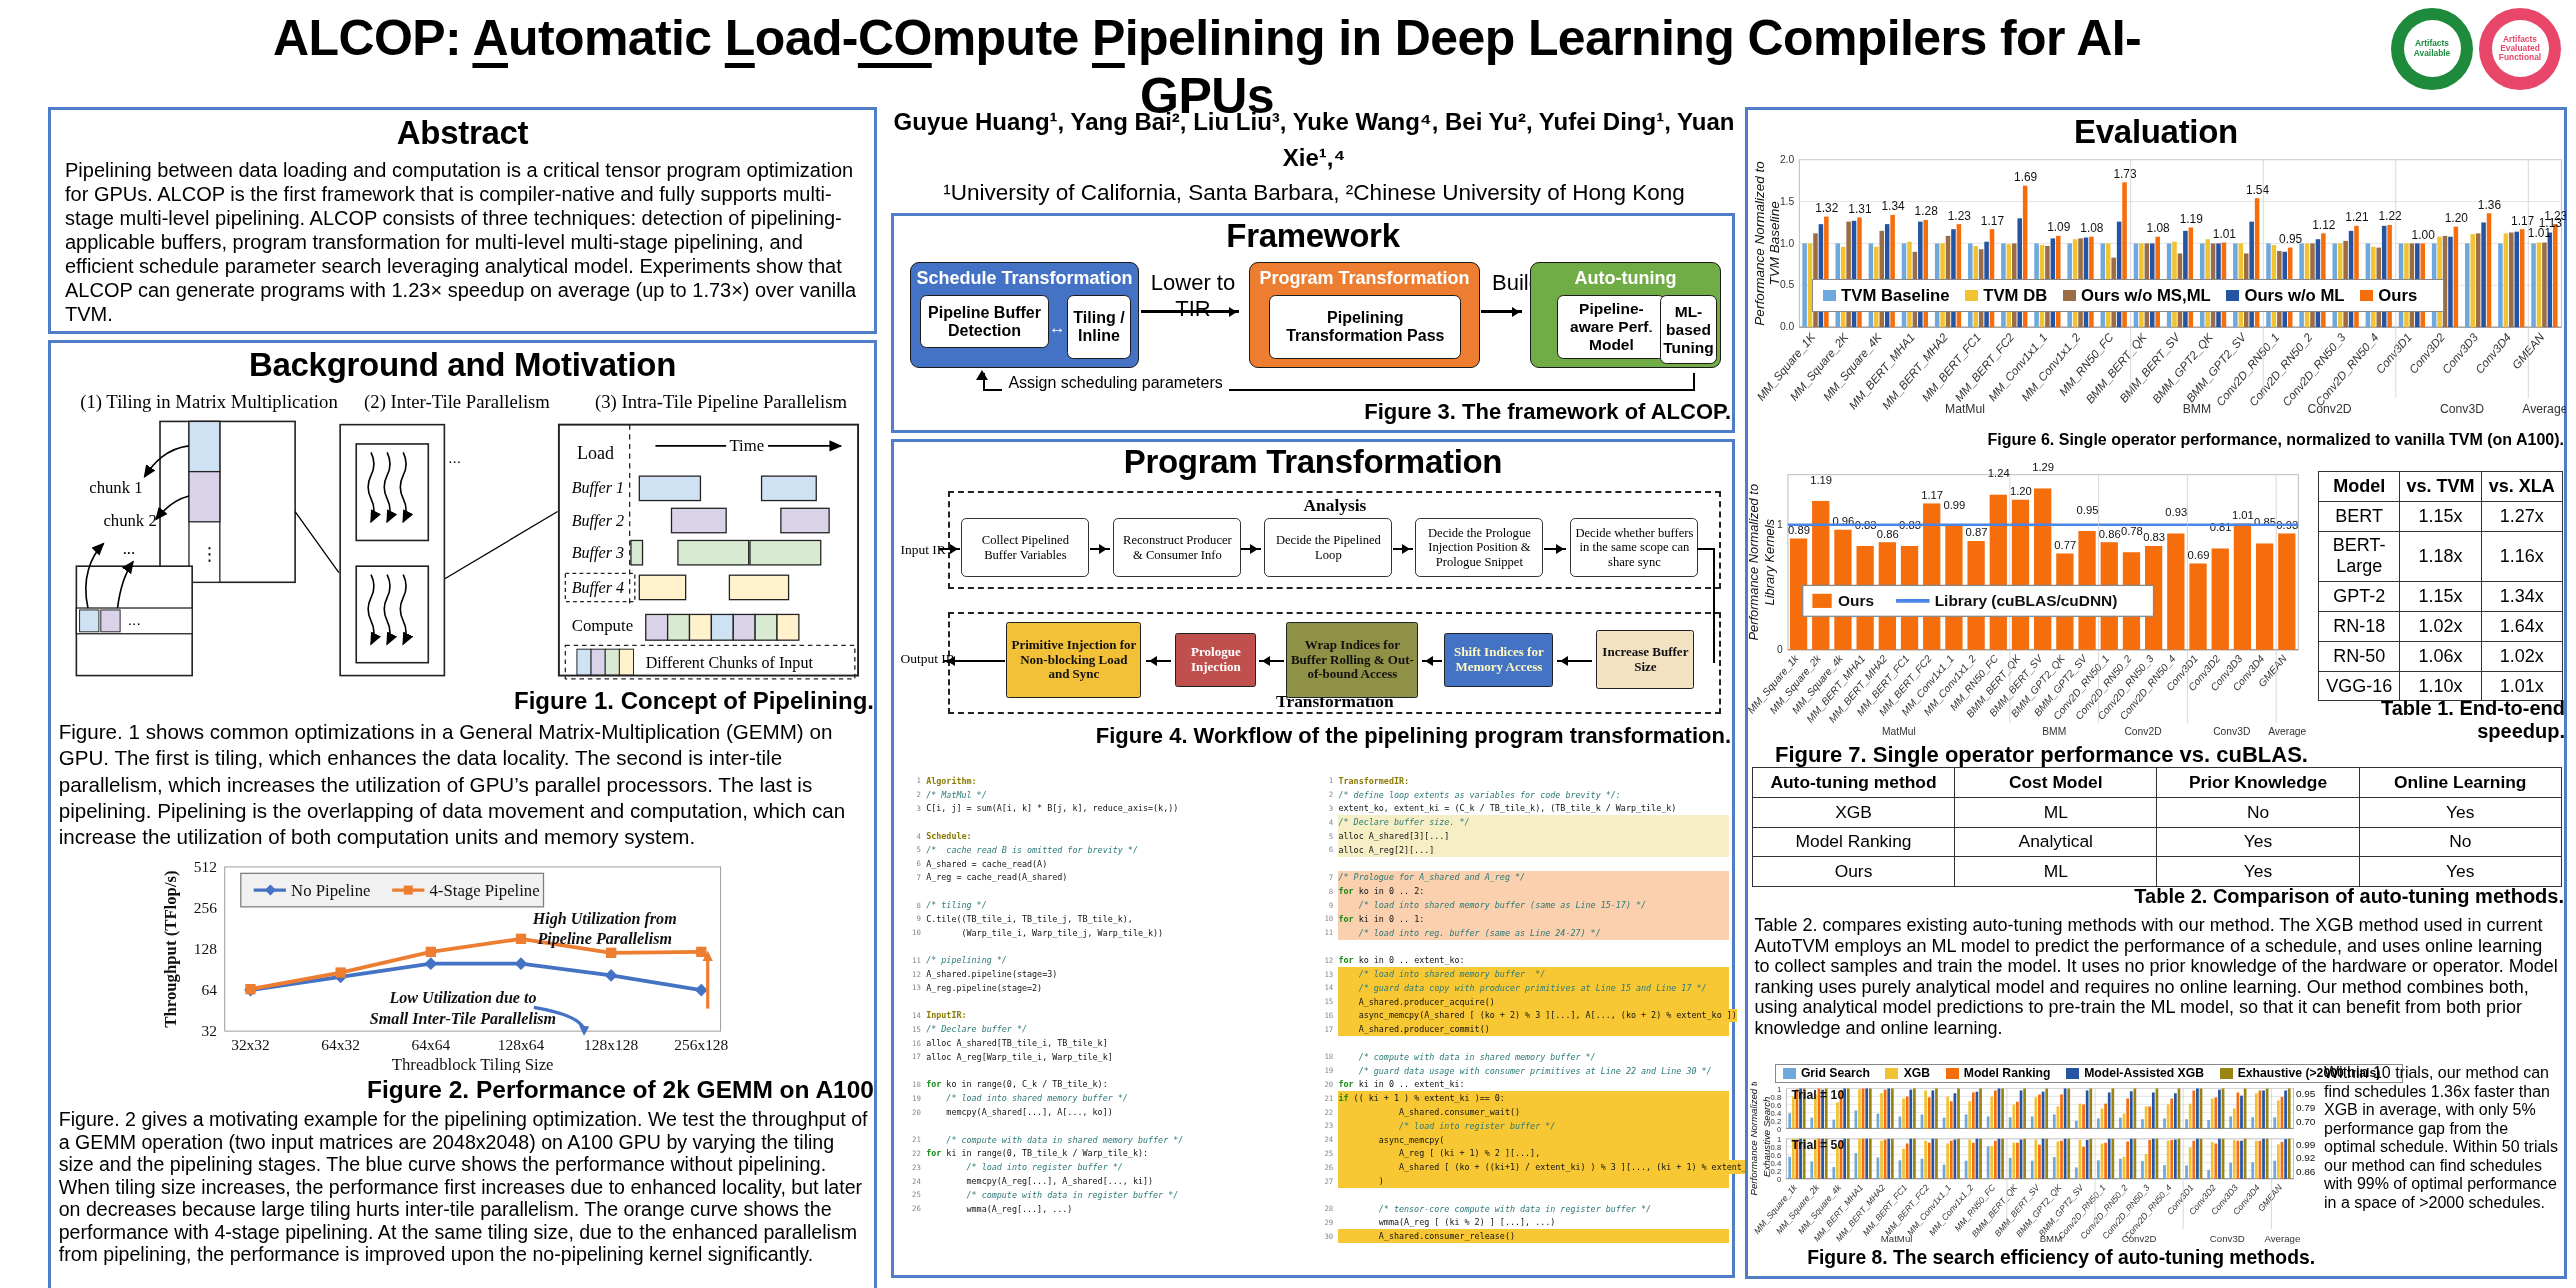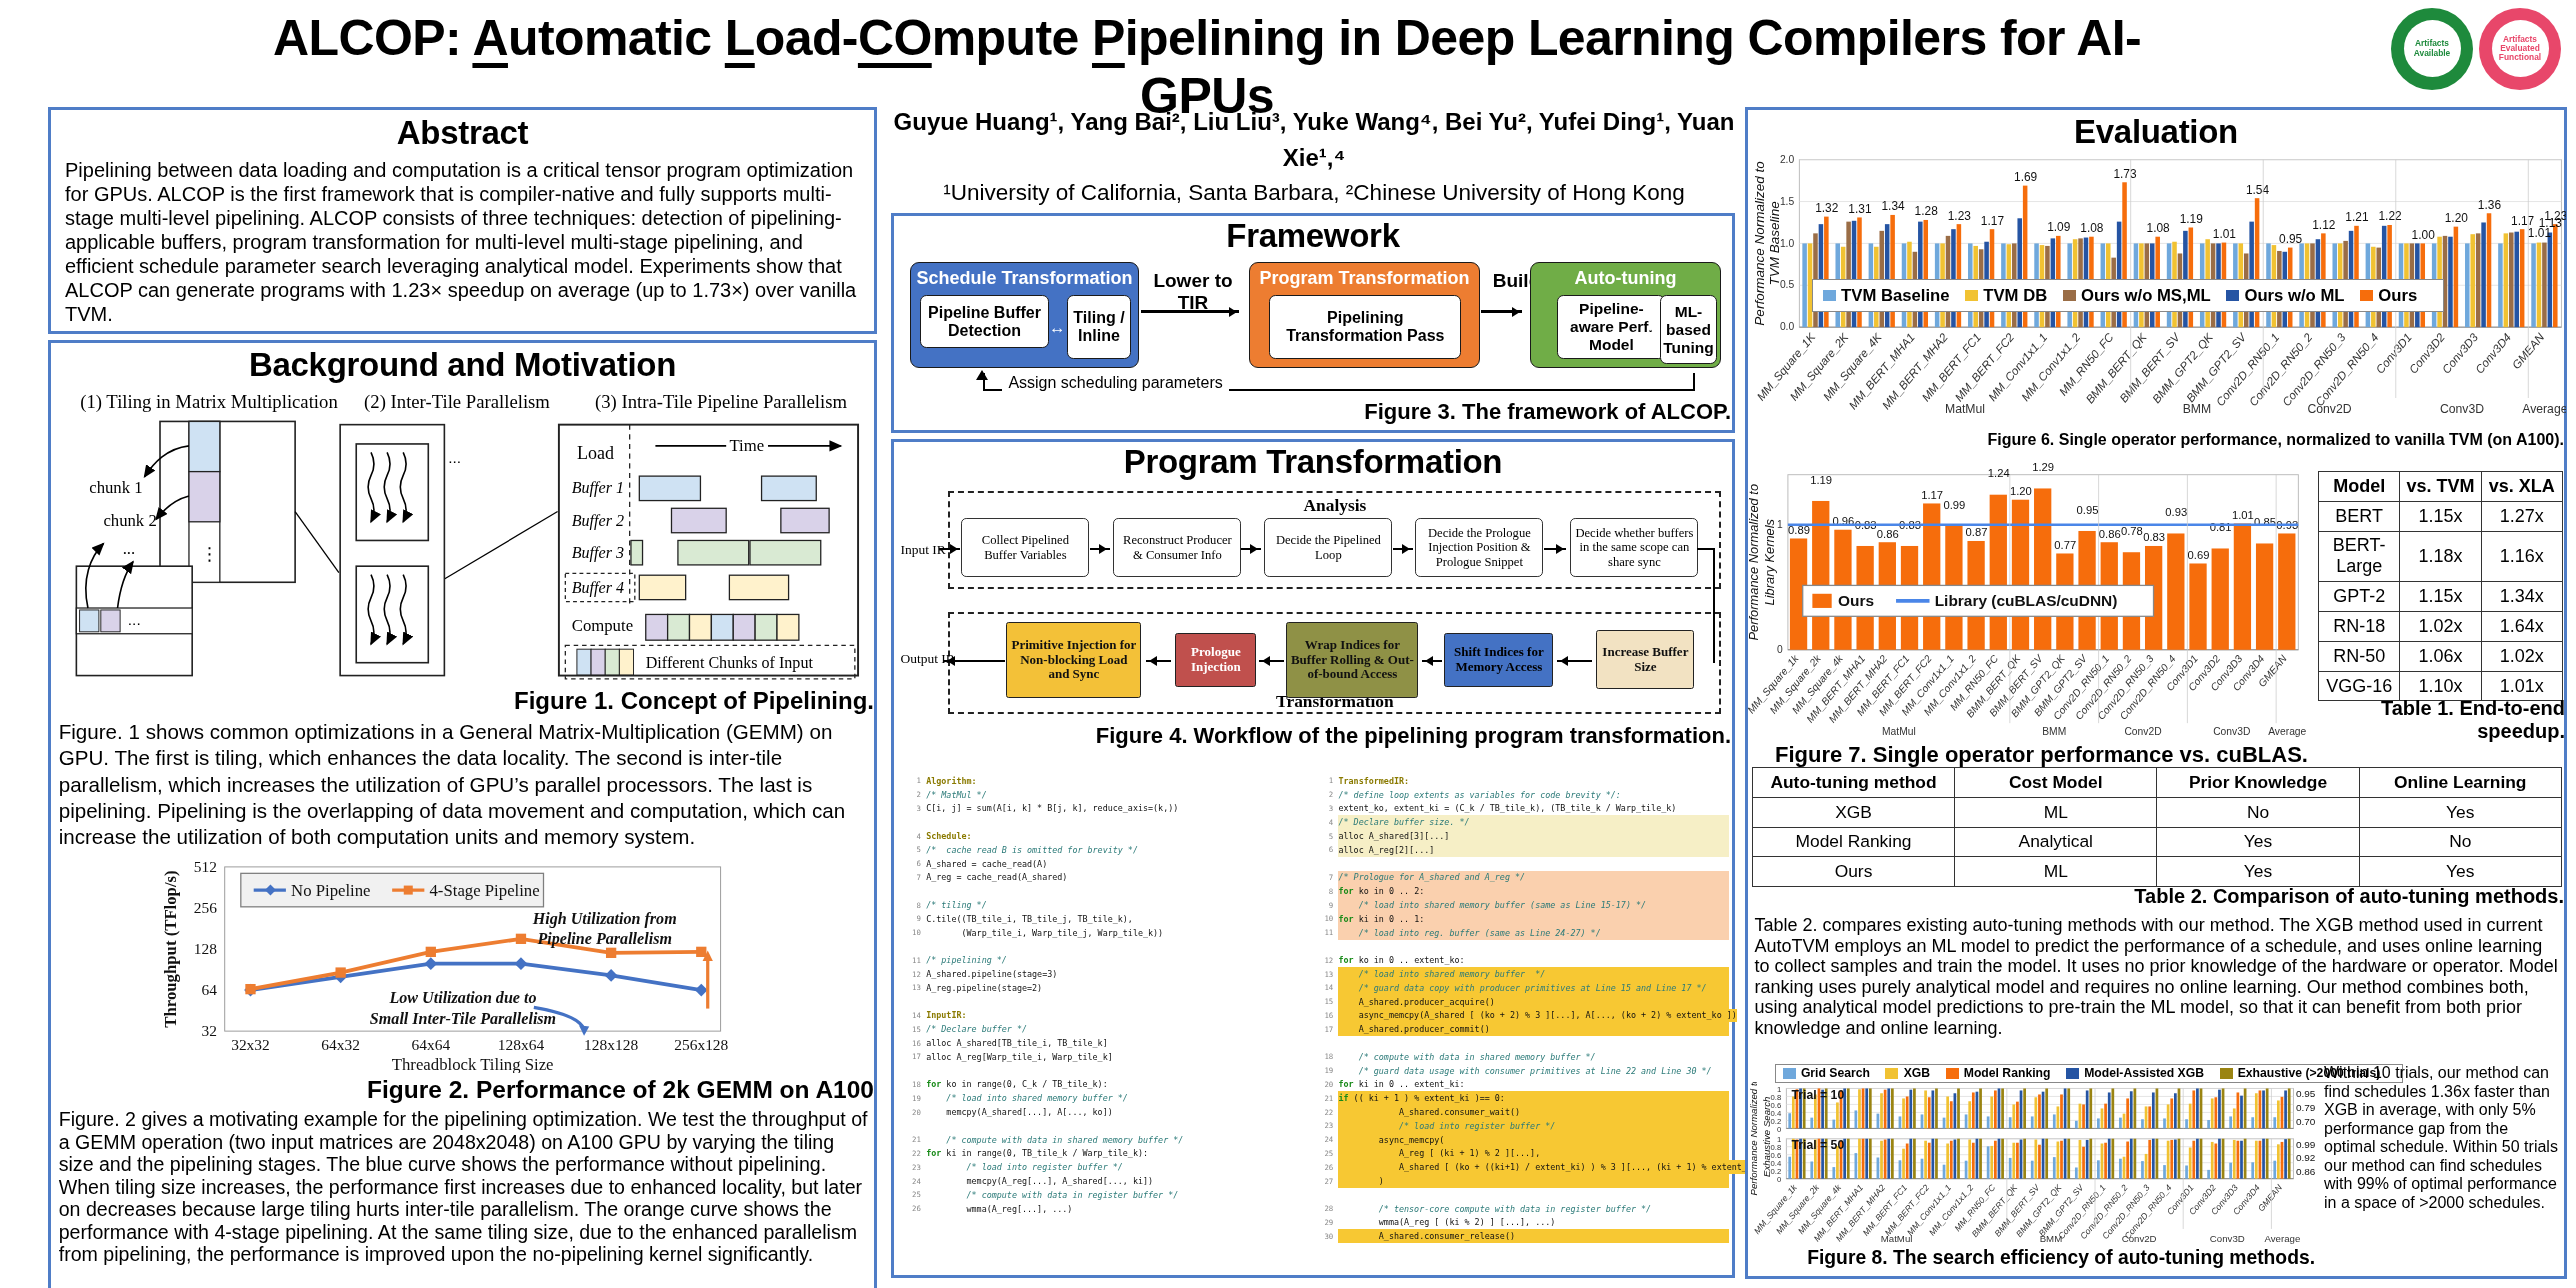--- a/index.html
+++ b/index.html
@@ -14,21 +14,21 @@
   #title .u{text-decoration:underline;text-decoration-thickness:4.5px;text-underline-offset:7.7px;}
   .badge{position:absolute;width:82px;height:82px;border-radius:50%;display:flex;align-items:center;justify-content:center;}
   .badge .inner{width:57px;height:57px;border-radius:50%;background:#fff;display:flex;align-items:center;justify-content:center;text-align:center;font-size:8.4px;font-weight:700;padding:2.6px;box-sizing:border-box;line-height:1.1;}
   #authors{position:absolute;left:876px;top:104px;width:876px;text-align:center;line-height:1.5;}
   #authors .a1{font-size:24px;font-weight:600;}
   #authors .a2{font-size:22.5px;}
   
   .fwbox{position:absolute;border:1.6px solid #1a1a1a;border-radius:9px;box-sizing:border-box;}
   .fwtitle{position:absolute;top:5.2px;left:0;right:0;text-align:center;color:#fff;font-size:18px;font-weight:700;}
   .fwsub{position:absolute;background:#fff;border:1.6px solid #1a1a1a;border-radius:6.4px;display:flex;align-items:center;justify-content:center;text-align:center;font-size:16px;font-weight:600;padding:1.3px;box-sizing:border-box;}
-  .flowlabel{position:absolute;text-align:center;font-size:19px;font-weight:700;}
+  .flowlabel{position:absolute;text-align:center;font-size:22px;font-weight:400;}
   .harr{position:absolute;border-top:3.2px solid #000;height:0;}
   .harr::after{content:"";position:absolute;right:-2.6px;top:-6.4px;border:5.2px solid transparent;border-left:8.4px solid #000;}
   .harrL{position:absolute;border-top:3.2px solid #000;height:0;}
   .harrL::after{content:"";position:absolute;left:-2.6px;top:-6.4px;border:5.2px solid transparent;border-right:8.4px solid #000;}
   .vline{position:absolute;border-left:2.6px solid #000;}
   .fb{position:absolute;border:2.6px solid #000;border-top:none;box-sizing:border-box;}
   .uptri{position:absolute;width:0;height:0;border:6.4px solid transparent;border-bottom:10.3px solid #000;}
   
   .dashedbox{position:absolute;border:2.3px dashed #222;box-sizing:border-box;}
   .fabox{position:absolute;border:1.6px solid #333;border-radius:5.2px;background:#fff;display:flex;align-items:center;justify-content:center;text-align:center;font-family:"Liberation Serif",serif;font-size:12.6px;padding:2.6px;box-sizing:border-box;line-height:1.15;}
@@ -269,21 +269,21 @@
         <div style="position:absolute;bottom:0px;left:0;right:0;text-align:center;font-family:'Liberation Serif',serif;font-weight:700;font-size:17.4px;">Transformation</div>
       </div>
       <div class="irlabel" style="left:0;top:161px;">Output IR</div>
       <div class="harrL" style="left:44px;top:170px;width:61px;border-top-width:2.6px;"></div>
       <div class="ftbox" id="ts0" style="left: 106px; top: 132px; width: 135px; height: 76px; background: rgb(243, 193, 56); color: rgb(17, 17, 17);">Primitive Injection for Non-blocking Load and Sync</div>
       <div class="harrL" style="left:246px;top:170px;width:24.5px;border-top-width:2.6px;"></div>
       <div class="ftbox" id="ts1" style="left: 275px; top: 143px; width: 81px; height: 54px; background: rgb(192, 80, 77); color: rgb(255, 255, 255);">Prologue Injection</div>
       <div class="harrL" style="left:359px;top:170px;width:24.5px;border-top-width:2.6px;"></div>
       <div class="ftbox" id="ts2" style="left: 386px; top: 132px; width: 132px; height: 76px; background: rgb(143, 145, 70); color: rgb(17, 17, 17);">Wrap Indices for Buffer Rolling &amp; Out-of-bound Access</div>
       <div class="harrL" style="left:522px;top:170px;width:19.3px;border-top-width:2.6px;"></div>
-      <div class="ftbox" id="ts3" style="left: 544px; top: 143px; width: 109px; height: 54px; background: rgb(68, 114, 196); color: #000000;">Shift Indices for Memory Access</div>
+      <div class="ftbox" id="ts3" style="left: 544px; top: 143px; width: 109px; height: 54px; background: rgb(68, 114, 196); color: #fef9c3;">Shift Indices for Memory Access</div>
       <div class="harrL" style="left:657px;top:170px;width:35px;border-top-width:2.6px;"></div>
       <div class="ftbox" id="ts4" style="left: 696px; top: 140px; width: 98px; height: 59px; background: rgb(242, 226, 194); color: rgb(17, 17, 17);">Increase Buffer Size</div>
     </div>
     <div class="cap" style="left:0;top:281px;width:837px;font-size:22px;">Figure 4. Workflow of the pipelining program transformation.</div>
     <div class="codecol" id="codeL" style="left:7.7px;top:332px;width:404px;"><div class="cl"><span class="ln">1</span><span class="ct hdr">Algorithm:</span></div><div class="cl"><span class="ln">2</span><span class="ct cmt">/* MatMul */</span></div><div class="cl"><span class="ln">3</span><span class="ct code">C[i, j] = sum(A[i, k] * B[j, k], reduce_axis=(k,))</span></div><div class="cl"><span class="ln"></span><span class="ct blank"></span></div><div class="cl"><span class="ln">4</span><span class="ct hdr">Schedule:</span></div><div class="cl"><span class="ln">5</span><span class="ct cmt">/*  cache read B is omitted for brevity */</span></div><div class="cl"><span class="ln">6</span><span class="ct code">A_shared = cache_read(A)</span></div><div class="cl"><span class="ln">7</span><span class="ct code">A_reg = cache_read(A_shared)</span></div><div class="cl"><span class="ln"></span><span class="ct blank"></span></div><div class="cl"><span class="ln">8</span><span class="ct cmt">/* tiling */</span></div><div class="cl"><span class="ln">9</span><span class="ct code">C.tile((TB_tile_i, TB_tile_j, TB_tile_k),</span></div><div class="cl"><span class="ln">10</span><span class="ct code">       (Warp_tile_i, Warp_tile_j, Warp_tile_k))</span></div><div class="cl"><span class="ln"></span><span class="ct blank"></span></div><div class="cl"><span class="ln">11</span><span class="ct cmt">/* pipelining */</span></div><div class="cl"><span class="ln">12</span><span class="ct code">A_shared.pipeline(stage=3)</span></div><div class="cl"><span class="ln">13</span><span class="ct code">A_reg.pipeline(stage=2)</span></div><div class="cl"><span class="ln"></span><span class="ct blank"></span></div><div class="cl"><span class="ln">14</span><span class="ct hdr">InputIR:</span></div><div class="cl"><span class="ln">15</span><span class="ct cmt">/* Declare buffer */</span></div><div class="cl"><span class="ln">16</span><span class="ct code">alloc A_shared[TB_tile_i, TB_tile_k]</span></div><div class="cl"><span class="ln">17</span><span class="ct code">alloc A_reg[Warp_tile_i, Warp_tile_k]</span></div><div class="cl"><span class="ln"></span><span class="ct blank"></span></div><div class="cl"><span class="ln">18</span><span class="ct code"><span class="kw">for</span> ko in range(0, C_k / TB_tile_k):</span></div><div class="cl"><span class="ln">19</span><span class="ct cmt">    /* load into shared memory buffer */</span></div><div class="cl"><span class="ln">20</span><span class="ct code">    memcpy(A_shared[...], A[..., ko])</span></div><div class="cl"><span class="ln"></span><span class="ct blank"></span></div><div class="cl"><span class="ln">21</span><span class="ct cmt">    /* compute with data in shared memory buffer */</span></div><div class="cl"><span class="ln">22</span><span class="ct code">    <span class="kw">for</span> ki in range(0, TB_tile_k / Warp_tile_k):</span></div><div class="cl"><span class="ln">23</span><span class="ct cmt">        /* load into register buffer */</span></div><div class="cl"><span class="ln">24</span><span class="ct code">        memcpy(A_reg[...], A_shared[..., ki])</span></div><div class="cl"><span class="ln">25</span><span class="ct cmt">        /* compute with data in register buffer */</span></div><div class="cl"><span class="ln">26</span><span class="ct code">        wmma(A_reg[...], ...)</span></div></div>
     <div class="codecol" id="codeR" style="left:420px;top:332px;width:415px;"><div class="cl"><span class="ln">1</span><span class="ct hdr">TransformedIR:</span></div><div class="cl"><span class="ln">2</span><span class="ct cmt">/* define loop extents as variables for code brevity */:</span></div><div class="cl"><span class="ln">3</span><span class="ct code">extent_ko, extent_ki = (C_k / TB_tile_k), (TB_tile_k / Warp_tile_k)</span></div><div class="cl hl-cream"><span class="ln">4</span><span class="ct cmt">/* Declare buffer size. */</span></div><div class="cl hl-cream"><span class="ln">5</span><span class="ct code">alloc A_shared[3][...]</span></div><div class="cl hl-cream"><span class="ln">6</span><span class="ct code">alloc A_reg[2][...]</span></div><div class="cl"><span class="ln"></span><span class="ct blank"></span></div><div class="cl hl-peach"><span class="ln">7</span><span class="ct cmt">/* Prologue for A_shared and A_reg */</span></div><div class="cl hl-peach"><span class="ln">8</span><span class="ct code"><span class="kw">for</span> ko in 0 .. 2:</span></div><div class="cl hl-peach"><span class="ln">9</span><span class="ct cmt">    /* load into shared memory buffer (same as Line 15-17) */</span></div><div class="cl hl-peach"><span class="ln">10</span><span class="ct code"><span class="kw">for</span> ki in 0 .. 1:</span></div><div class="cl hl-peach"><span class="ln">11</span><span class="ct cmt">    /* load into reg. buffer (same as Line 24-27) */</span></div><div class="cl"><span class="ln"></span><span class="ct blank"></span></div><div class="cl"><span class="ln">12</span><span class="ct code"><span class="kw">for</span> ko in 0 .. extent_ko:</span></div><div class="cl hl-gold"><span class="ln">13</span><span class="ct cmt">    /* load into shared memory buffer  */</span></div><div class="cl hl-gold"><span class="ln">14</span><span class="ct cmt">    /* guard data copy with producer primitives at Line 15 and Line 17 */</span></div><div class="cl hl-gold"><span class="ln">15</span><span class="ct code">    A_shared.producer_acquire()</span></div><div class="cl hl-gold"><span class="ln">16</span><span class="ct code">    async_memcpy(A_shared [ (ko + 2) % 3 ][...], A[..., (ko + 2) % extent_ko ])</span></div><div class="cl hl-gold"><span class="ln">17</span><span class="ct code">    A_shared.producer_commit()</span></div><div class="cl"><span class="ln"></span><span class="ct blank"></span></div><div class="cl"><span class="ln">18</span><span class="ct cmt">    /* compute with data in shared memory buffer */</span></div><div class="cl"><span class="ln">19</span><span class="ct cmt">    /* guard data usage with consumer primitives at Line 22 and Line 30 */</span></div><div class="cl"><span class="ln">20</span><span class="ct code">    <span class="kw">for</span> ki in 0 .. extent_ki:</span></div><div class="cl hl-gold"><span class="ln">21</span><span class="ct code">        <span class="kw">if</span> (( ki + 1 ) % extent_ki )== 0:</span></div><div class="cl hl-gold"><span class="ln">22</span><span class="ct code">            A_shared.consumer_wait()</span></div><div class="cl hl-gold"><span class="ln">23</span><span class="ct cmt">            /* load into register buffer */</span></div><div class="cl hl-gold"><span class="ln">24</span><span class="ct code">        async_memcpy(</span></div><div class="cl hl-gold"><span class="ln">25</span><span class="ct code">            A_reg [ (ki + 1) % 2 ][...],</span></div><div class="cl hl-gold"><span class="ln">26</span><span class="ct code">            A_shared [ (ko + ((ki+1) / extent_ki) ) % 3 ][..., (ki + 1) % extent_ki ]</span></div><div class="cl hl-gold"><span class="ln">27</span><span class="ct code">        )</span></div><div class="cl"><span class="ln"></span><span class="ct blank"></span></div><div class="cl"><span class="ln">28</span><span class="ct cmt">        /* tensor-core compute with data in register buffer */</span></div><div class="cl"><span class="ln">29</span><span class="ct code">        wmma(A_reg [ (ki % 2) ] [...], ...)</span></div><div class="cl hl-gold"><span class="ln">30</span><span class="ct code">        A_shared.consumer_release()</span></div></div>
   </div>
 
   <div class="panel" style="left:1745px;top:107px;width:822px;height:1172px;">
     <div class="ph" style="top:2.6px;">Evaluation</div>

